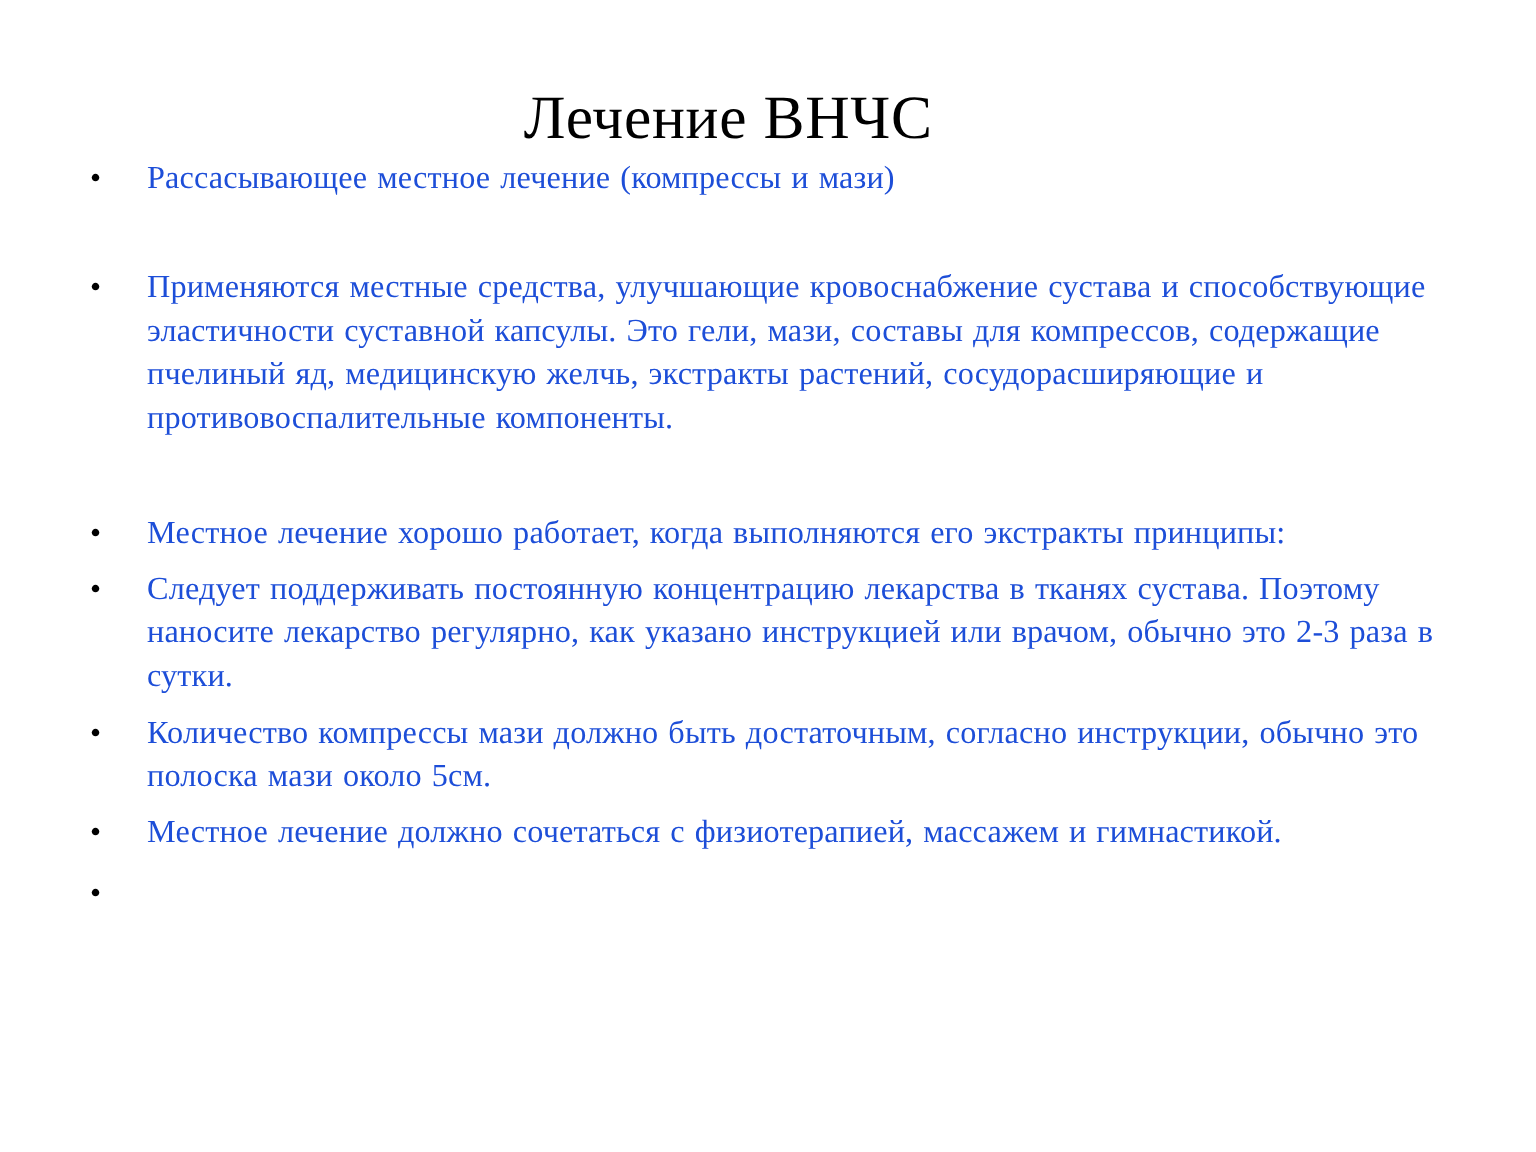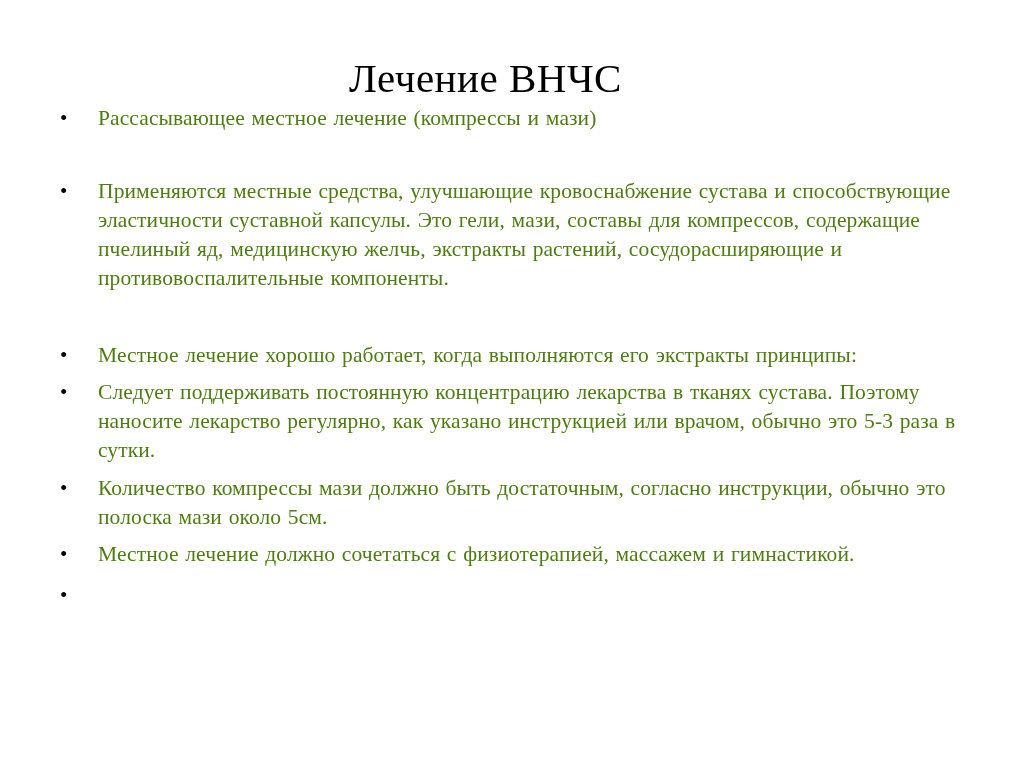--- a/index.html
+++ b/index.html
@@ -62,21 +62,21 @@
     color: #000000;
   }
 
   .bullet-text {
     display: block;
     font-size: 21.5px;
     line-height: 29px;
     text-align: left;
     letter-spacing: 0.1px;
     word-spacing: 1.2px;
-    color: #4d7c0f;
+    color: #1d4ed8;
   }
 
   
   .row-1  { margin-top: 0px; }
   .row-2  { margin-top: 44px; }
   .row-3  { margin-top: 48px; }
   .row-4  { margin-top: 8px; }
   .row-5  { margin-top: 9px; }
   .row-6  { margin-top: 8px; }
   .row-7  { margin-top: 12px; }
@@ -102,21 +102,21 @@
       <span class="bullet-text">Применяются местные средства, улучшающие кровоснабжение сустава и способствующие эластичности суставной капсулы. Это гели, мази, составы для компрессов, содержащие пчелиный яд, медицинскую желчь, экстракты растений, сосудорасширяющие и противовоспалительные компоненты.</span>
     </div>
 
     <div class="bullet-row row-3">
       <span class="bullet-marker">•</span>
       <span class="bullet-text">Местное лечение хорошо работает, когда выполняются его экстракты принципы:</span>
     </div>
 
     <div class="bullet-row row-4">
       <span class="bullet-marker">•</span>
-      <span class="bullet-text">Следует поддерживать постоянную концентрацию лекарства в тканях сустава. Поэтому наносите лекарство регулярно, как указано инструкцией или врачом, обычно это 5-3 раза в сутки.</span>
+      <span class="bullet-text">Следует поддерживать постоянную концентрацию лекарства в тканях сустава. Поэтому наносите лекарство регулярно, как указано инструкцией или врачом, обычно это 2-3 раза в сутки.</span>
     </div>
 
     <div class="bullet-row row-5">
       <span class="bullet-marker">•</span>
       <span class="bullet-text">Количество компрессы мази должно быть достаточным, согласно инструкции, обычно это полоска мази около 5см.</span>
     </div>
 
     <div class="bullet-row row-6">
       <span class="bullet-marker">•</span>
       <span class="bullet-text">Местное лечение должно сочетаться с физиотерапией, массажем и гимнастикой.</span>

